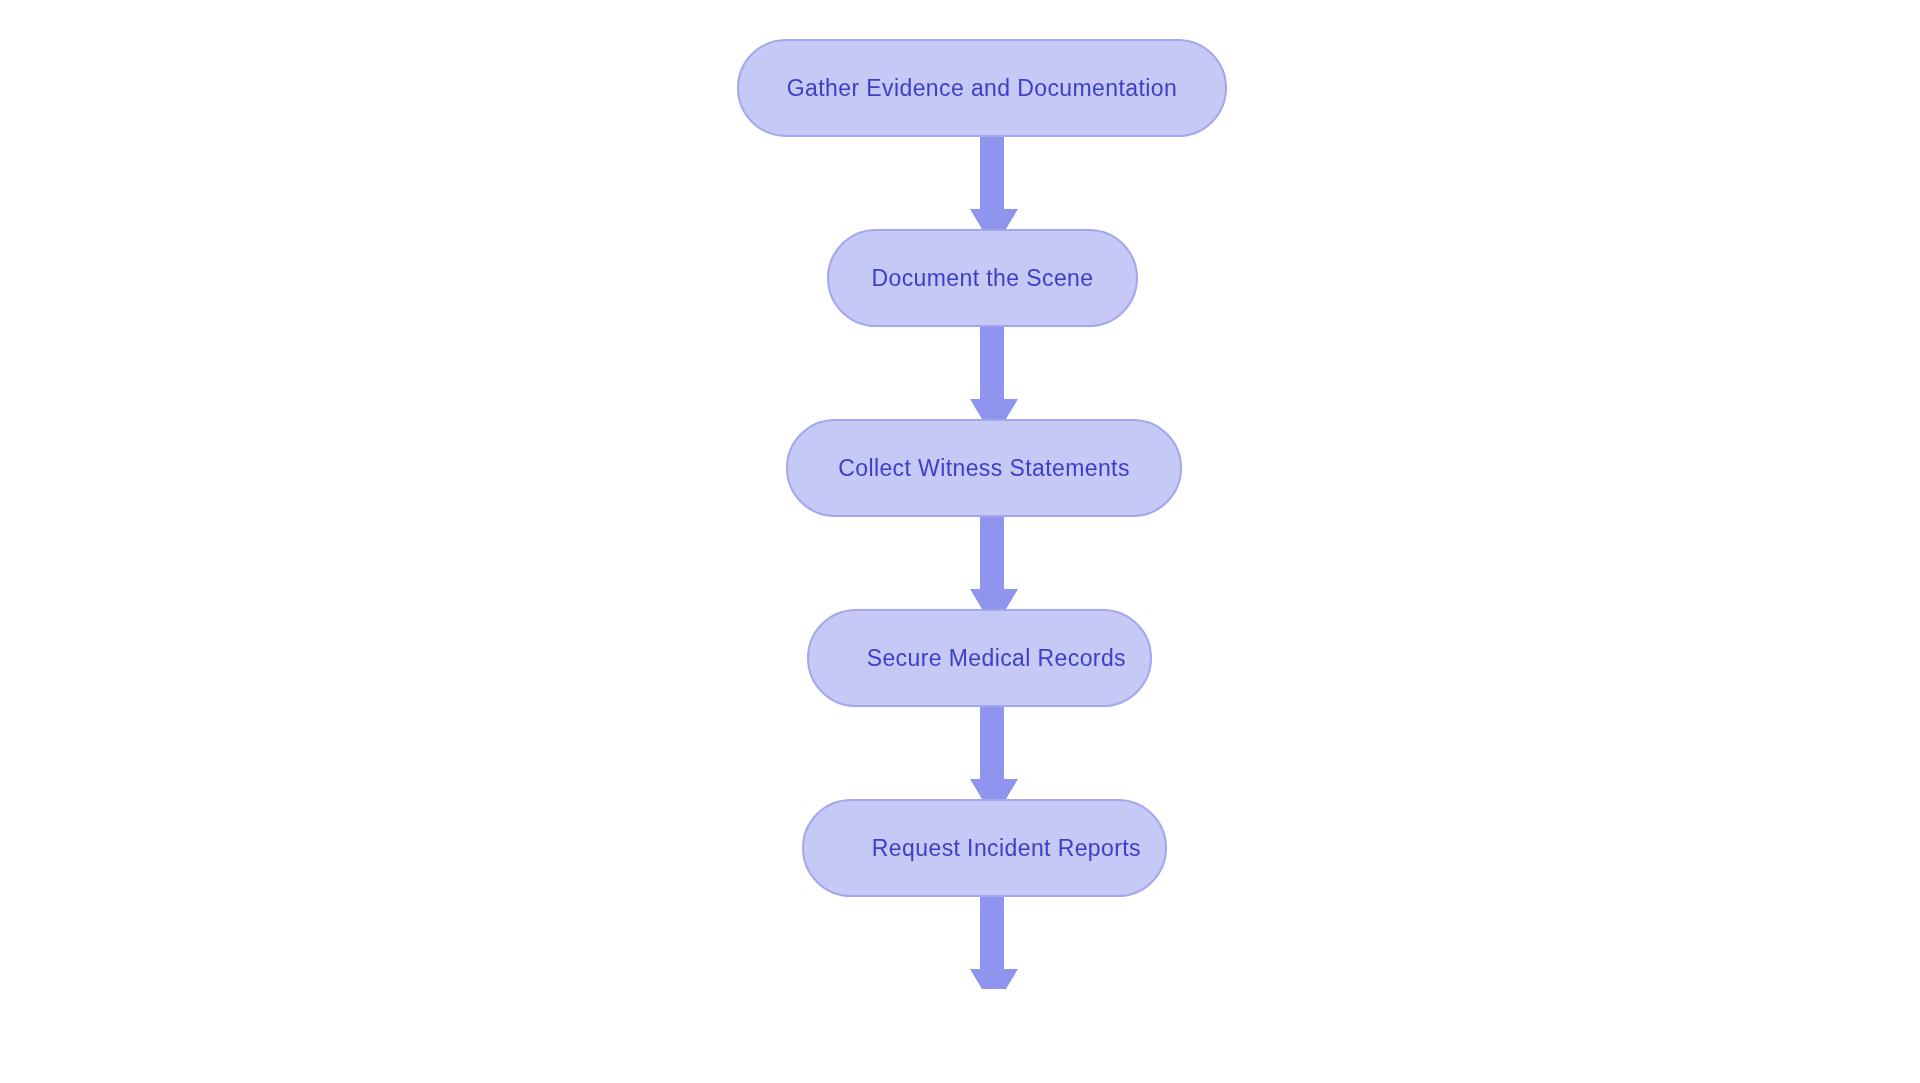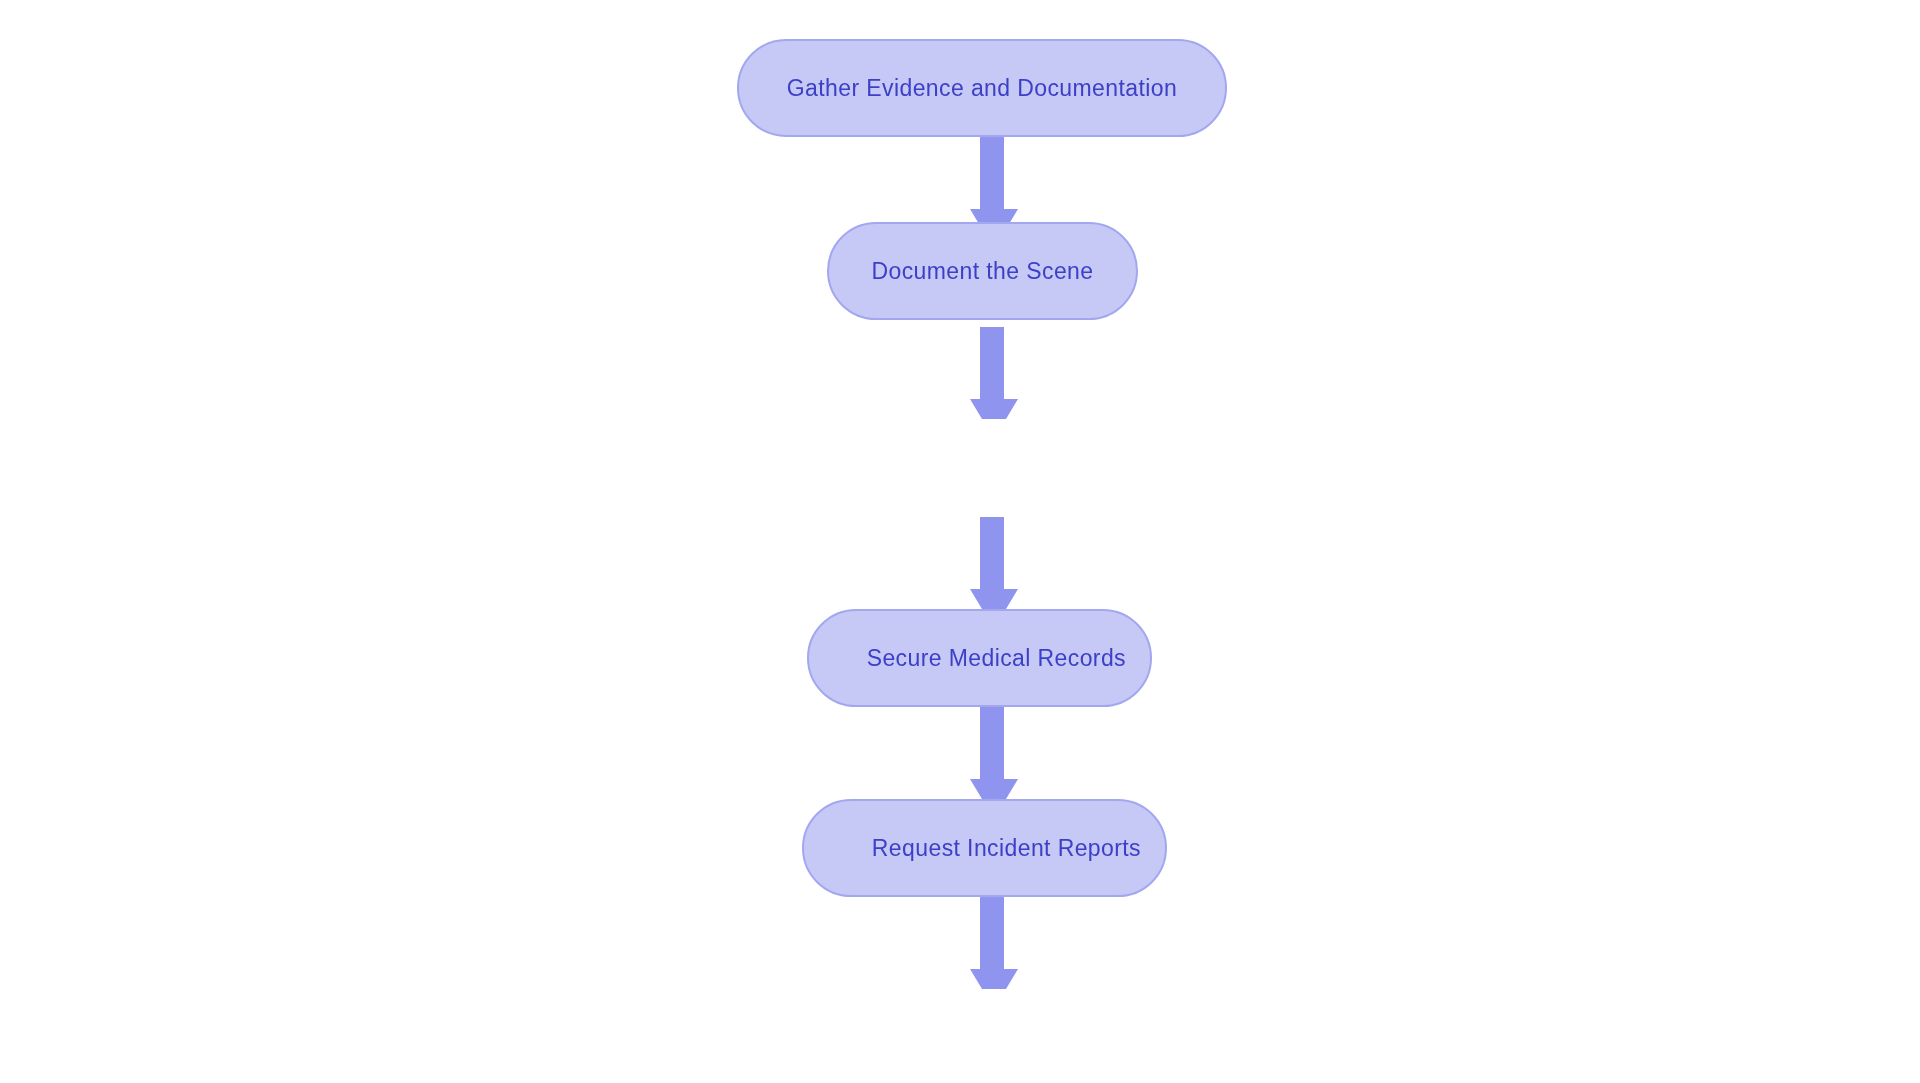--- a/index.html
+++ b/index.html
@@ -31,21 +31,21 @@
     align-items: center;
     justify-content: center;
   }
   .node .label {
     color: var(--node-text);
     font-size: 23px;
     letter-spacing: 0.4px;
     white-space: nowrap;
   }
   .n1 { left: 713px; top: 15px;  width: 490px; }
-  .n2 { left: 803px; top: 198px; width: 311px; }
+  .n2 { left: 803px; top: 205px; width: 311px; }
   .n3 { left: 762px; top: 395px; width: 396px; }
   .n4 { left: 783px; top: 585px; width: 345px; justify-content: flex-end; }
   .n5 { left: 778px; top: 775px; width: 365px; justify-content: flex-end; }
   .n6 { left: 780px; top: 965px; width: 357px; }
 
   .arrow {
     position: absolute;
     left: 946px;           
     width: 24px;
     height: 92px;
@@ -90,20 +90,23 @@
 
   <div class="node n2">
     <span class="label">Document the Scene</span>
   </div>
 
   <div class="arrow a2">
     <div class="shaft"></div>
     <div class="head"></div>
   </div>
 
+  <div class="node n3">
+    <span class="label">Collect Witness Statements</span>
+  </div>
 
   <div class="arrow a3">
     <div class="shaft"></div>
     <div class="head"></div>
   </div>
 
   <div class="node n4">
     <span class="label">Secure Medical Records</span>
   </div>
 

